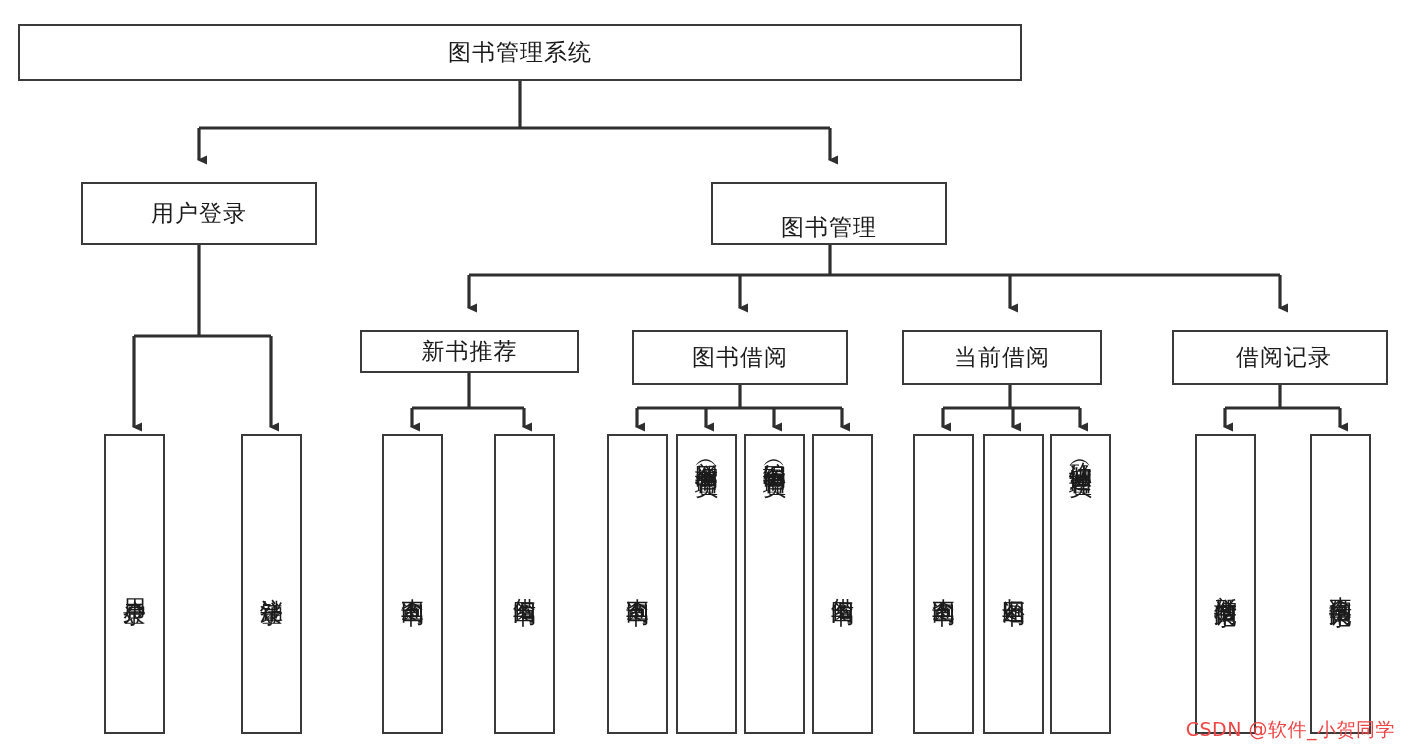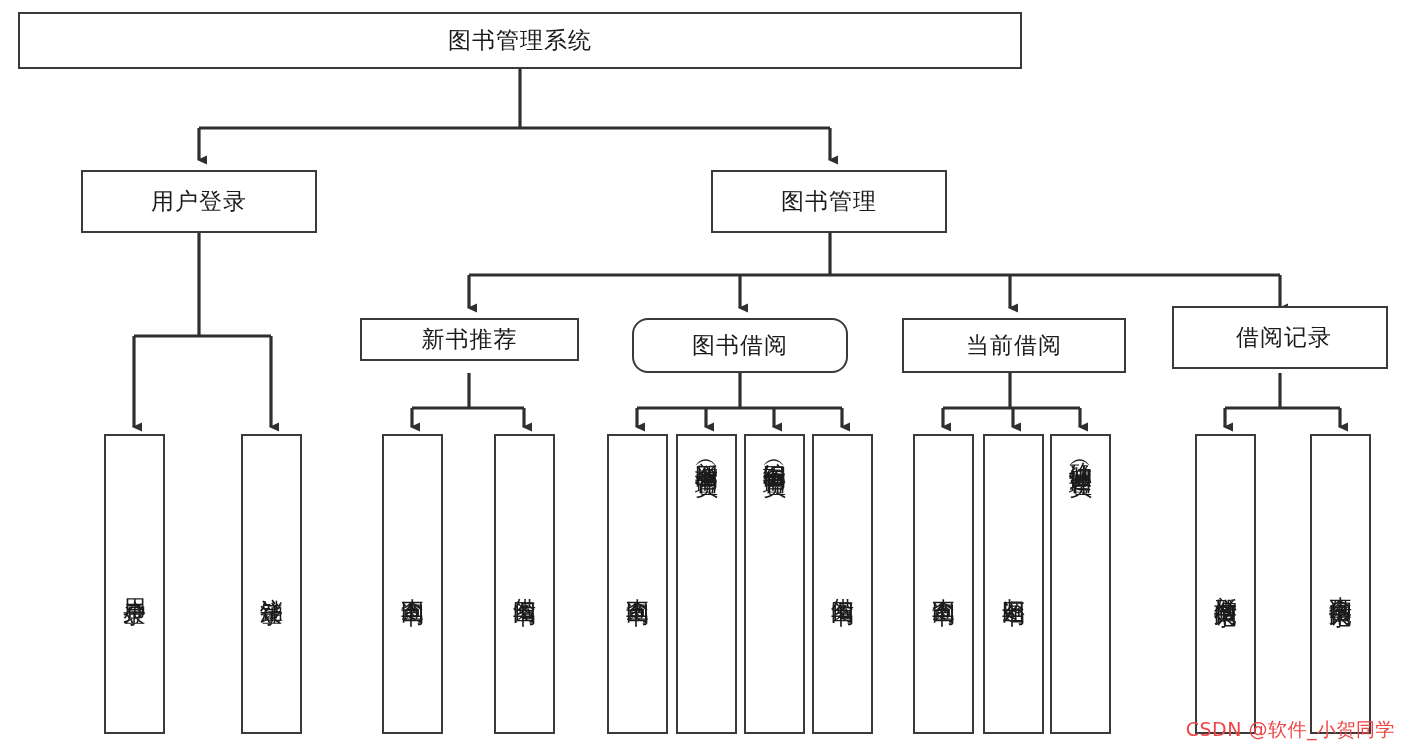--- a/index.html
+++ b/index.html
@@ -31,20 +31,21 @@
     border: 2.5px solid #3a3a3a;
     background: #ffffff;
     display: flex;
     align-items: center;
     justify-content: center;
     color: #1b1b1b;
   }
   .node.horiz {
     font-size: 23px;
     letter-spacing: 1px;
+    margin-top: 12px;
   }
   .node.vert {
     align-items: flex-start;
     justify-content: center;
     padding-top: 8px;
   }
   .vlabel {
     writing-mode: vertical-rl;
     text-orientation: upright;
     font-size: 23px;
@@ -122,37 +123,37 @@
   </svg>
 
   <div class="node horiz" style="left:18px; top:12px; width:1004px; height:57px;">
     <span>图书管理系统</span>
   </div>
 
   <div class="node horiz" style="left:81px; top:170px; width:236px; height:63px;">
     <span>用户登录</span>
   </div>
 
-  <div class="node horiz" style="left:711px; top:170px; width:236px; height:63px;">
+  <div class="node horiz" style="left:711px; top:170px; width:236px; height:63px;align-items:flex-end;">
     <span>图书管理</span>
   </div>
 
   <div class="node horiz" style="left:360px; top:318px; width:219px; height:43px;">
     <span>新书推荐</span>
   </div>
 
-  <div class="node horiz" style="left:632px; top:318px; width:216px; height:55px;border-radius:16px;">
+  <div class="node horiz" style="left:632px; top:318px; width:216px; height:55px;">
     <span>图书借阅</span>
   </div>
 
-  <div class="node horiz" style="left:902px; top:318px; width:224px; height:55px;justify-content:center;">
+  <div class="node horiz" style="left:902px; top:318px; width:200px; height:55px;justify-content:center;">
     <span>当前借阅</span>
   </div>
 
-  <div class="node horiz" style="left:1172px; top:306px; width:216px; height:63px;padding-left:8px;">
+  <div class="node horiz" style="left:1172px; top:318px; width:216px; height:55px;padding-left:8px;">
     <span>借阅记录</span>
   </div>
 
   <div class="node vert centered" style="left:104px; top:434px; width:61px; height:300px;">
     <span class="vlabel">用户登录</span>
   </div>
 
   <div class="node vert centered" style="left:241px; top:434px; width:61px; height:300px;">
     <span class="vlabel">注销登录</span>
   </div>

